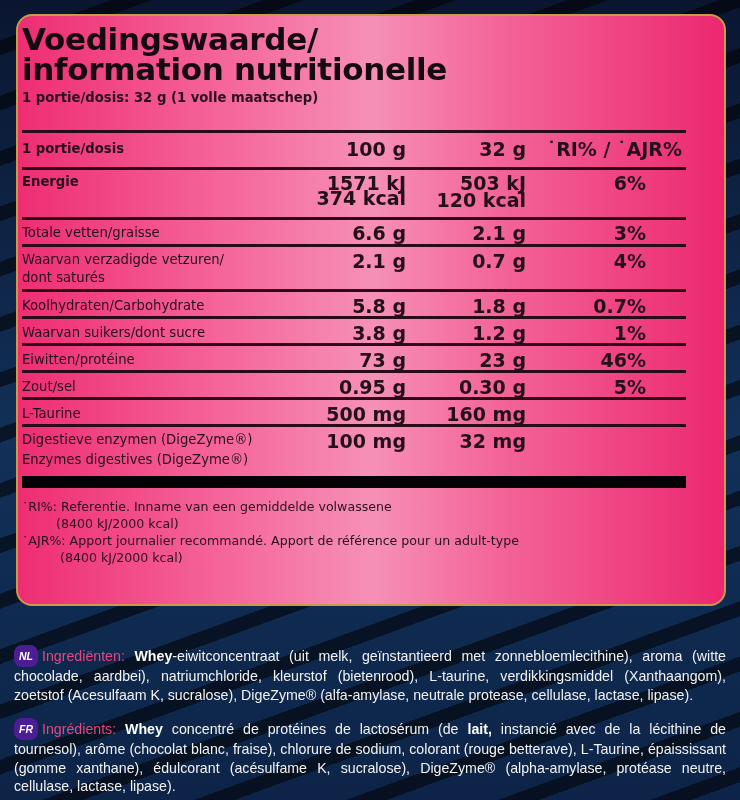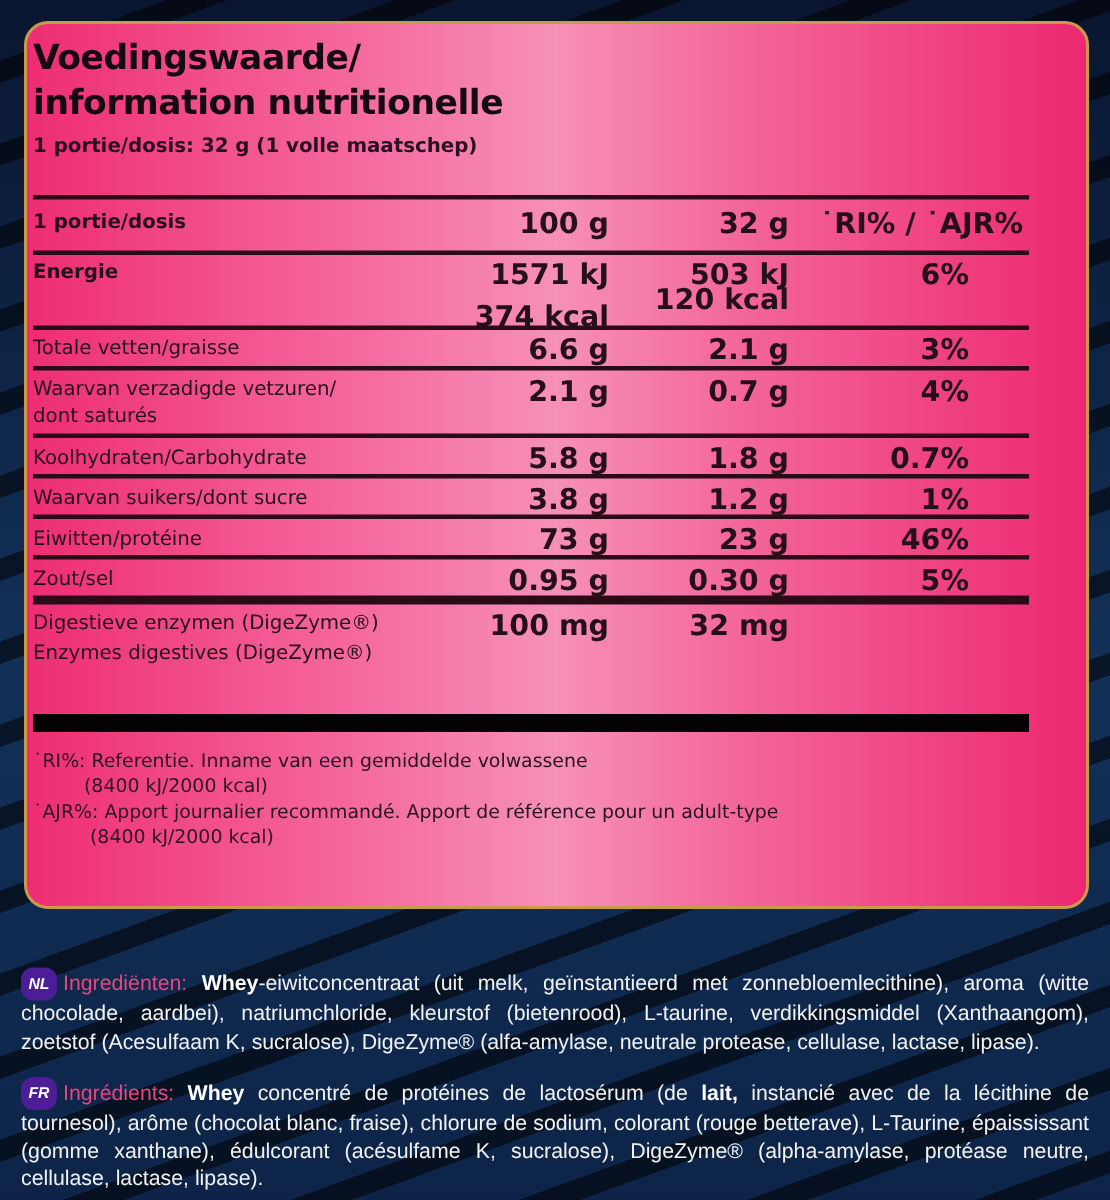--- a/index.html
+++ b/index.html
@@ -16,21 +16,21 @@
   }
   .panel {
     position:absolute; left:16px; top:14px; width:710px; height:592px;
     border:2px solid #c99a4a; border-radius:16px;
     background:linear-gradient(90deg, #ee2d72 0%, #f5679c 30%, #f690b7 50%, #f36599 68%, #ec2870 100%);
     box-sizing:border-box;
   }
   .title {
     position:absolute; left:22px; top:24px;
     font-family:"DejaVu Sans", sans-serif; font-weight:bold;
-    font-size:23px; line-height:30px; color:#150a10; letter-spacing:-0.3px;
+    font-size:31px; line-height:30px; color:#150a10; letter-spacing:-0.3px;
   }
   .serving {
     position:absolute; left:22px; top:89px;
     font-family:"DejaVu Sans", sans-serif; font-weight:bold;
     font-size:13.2px; line-height:17px; color:#2a1020;
   }
   .table { position:absolute; left:22px; top:130px; width:664px; }
   .rule { height:3px; background:#2a0c18; }
   .row { position:relative; font-family:"DejaVu Sans", sans-serif; color:#251019; }
   .row .lbl { position:absolute; left:0; font-size:13.2px; line-height:22px; }
@@ -83,21 +83,21 @@
     <span class="lbl bold" style="top:5px;font-size:13.2px;">1 portie/dosis</span>
     <span class="c1" style="top:7px;">100 g</span>
     <span class="c2" style="top:7px;">32 g</span>
     <span class="c3" style="top:7px;text-align:center;">˙RI% / ˙AJR%</span>
   </div>
   <div class="rule"></div>
 
   <div class="row" style="height:47px;">
     <span class="lbl bold" style="top:1px;">Energie</span>
     <span class="c1" style="top:4px;">1571 kJ</span>
-    <span class="c1" style="top:32px;text-align:center;">374 kcal</span>
+    <span class="c1" style="top:19px;text-align:center;">374 kcal</span>
     <span class="c2" style="top:4px;">503 kJ</span>
     <span class="c2" style="top:21px;">120 kcal</span>
     <span class="c3" style="top:4px;">6%</span>
   </div>
   <div class="rule"></div>
 
   <div class="row" style="height:24px;">
     <span class="lbl" style="top:2px;">Totale vetten/graisse</span>
     <span class="c1" style="top:4px;margin-left:31px;">6.6 g</span>
     <span class="c2" style="top:4px;">2.1 g</span>
@@ -139,20 +139,25 @@
   <div class="rule"></div>
 
   <div class="row" style="height:24px;">
     <span class="lbl" style="top:3px;">Zout/sel</span>
     <span class="c1" style="top:5px;">0.95 g</span>
     <span class="c2" style="top:5px;">0.30 g</span>
     <span class="c3" style="top:5px;">5%</span>
   </div>
   <div class="rule"></div>
 
+  <div class="row" style="height:24px;">
+    <span class="lbl" style="top:3px;">L-Taurine</span>
+    <span class="c1" style="top:5px;">500 mg</span>
+    <span class="c2" style="top:5px;">160 mg</span>
+  </div>
   <div class="rule"></div>
 
   <div class="row" style="height:44px;">
     <span class="lbl" style="top:2px;">Digestieve enzymen (DigeZyme®)</span>
     <span class="lbl" style="top:22px;">Enzymes digestives  (DigeZyme®)</span>
     <span class="c1" style="top:5px;">100 mg</span>
     <span class="c2" style="top:5px;">32 mg</span>
   </div>
 </div>
 

